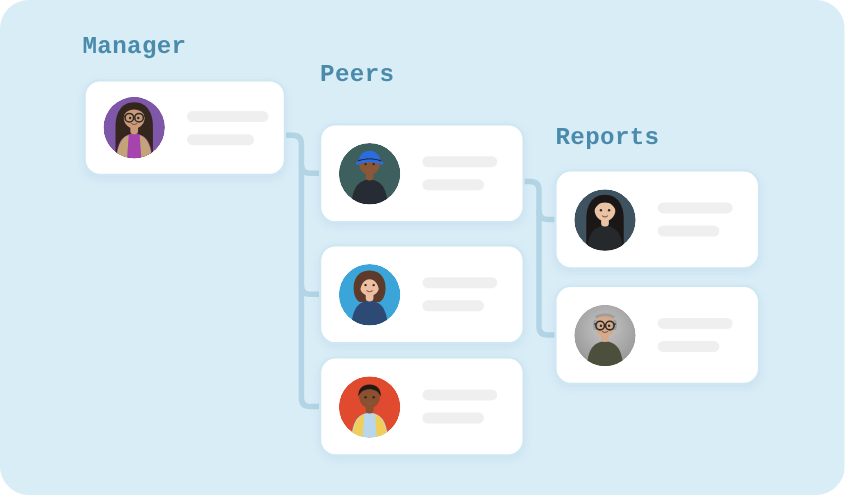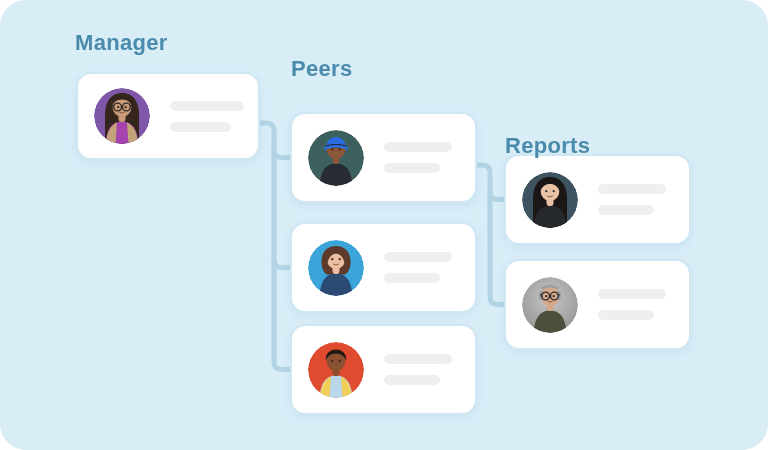--- a/index.html
+++ b/index.html
@@ -1,25 +1,25 @@
 <!DOCTYPE html>
 <html><head>
 <meta charset="utf-8">
 <style>
   html,body{margin:0;padding:0;background:#ffffff;}
   .stage{position:relative;width:768px;height:450px;background:#ffffff;overflow:hidden;
-         font-family:Liberation Sans, sans-serif;}
+         font-family:Liberation Mono, monospace;}
   .panel{position:absolute;inset:0;background:#d9edf7;border-radius:26px;overflow:hidden;}
   .connectors{position:absolute;left:0;top:0;width:768px;height:450px;z-index:1;}
   .connectors path{fill:none;stroke:#b2d4e5;stroke-width:5;}
   .section-title{position:absolute;z-index:3;font-weight:700;font-size:22px;line-height:26px;
                  color:#4a8bac;letter-spacing:.3px;margin:0;}
   #title-manager{left:75px;top:30px;}
   #title-peers{left:291px;top:56px;}
-  #title-reports{left:505px;top:113px;margin-top:20px;}
+  #title-reports{left:505px;top:113px;}
   .card{position:absolute;z-index:2;width:187px;height:91px;background:#ffffff;
         border:2px solid #cfe7f2;border-radius:15px;box-sizing:border-box;
         box-shadow:0 3px 8px rgba(110,160,190,.12);
         display:flex;align-items:center;padding:0 16px;gap:20px;cursor:pointer;}
   #card-m1{left:76px;top:72px;width:184px;height:88px;}
   #card-p1{left:290px;top:112px;}
   #card-p2{left:290px;top:222px;}
   #card-p3{left:290px;top:324px;}
   #card-r1{left:504px;top:154px;}
   #card-r2{left:504px;top:259px;}

